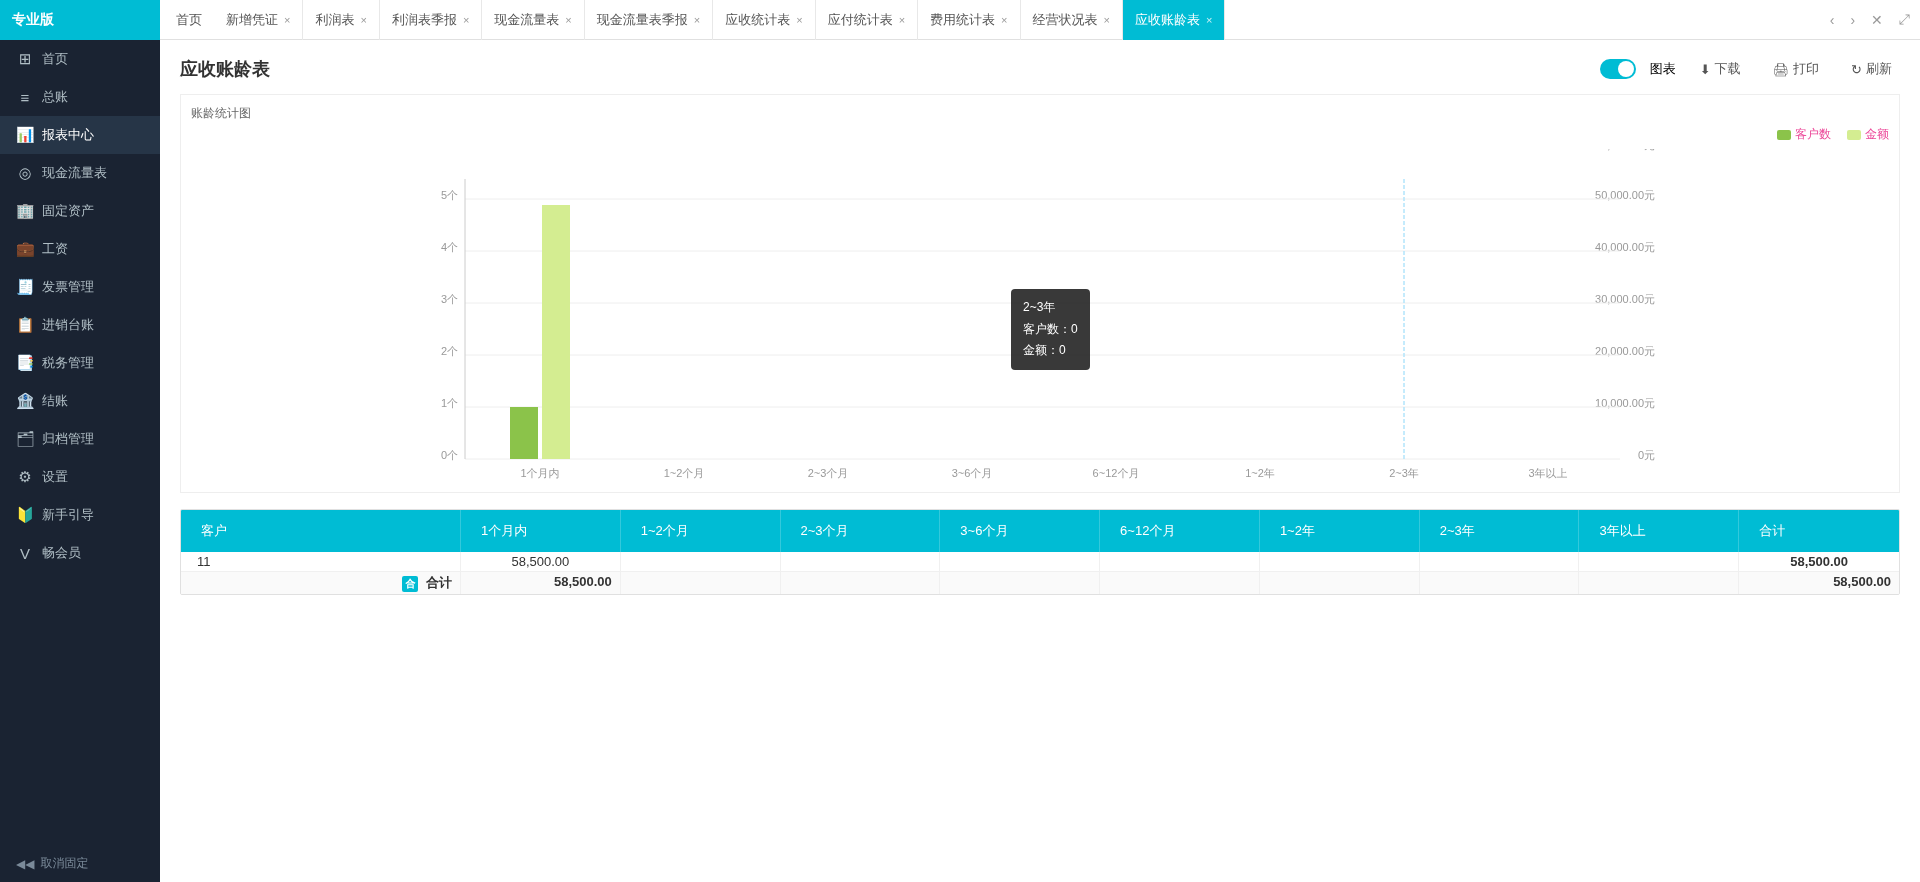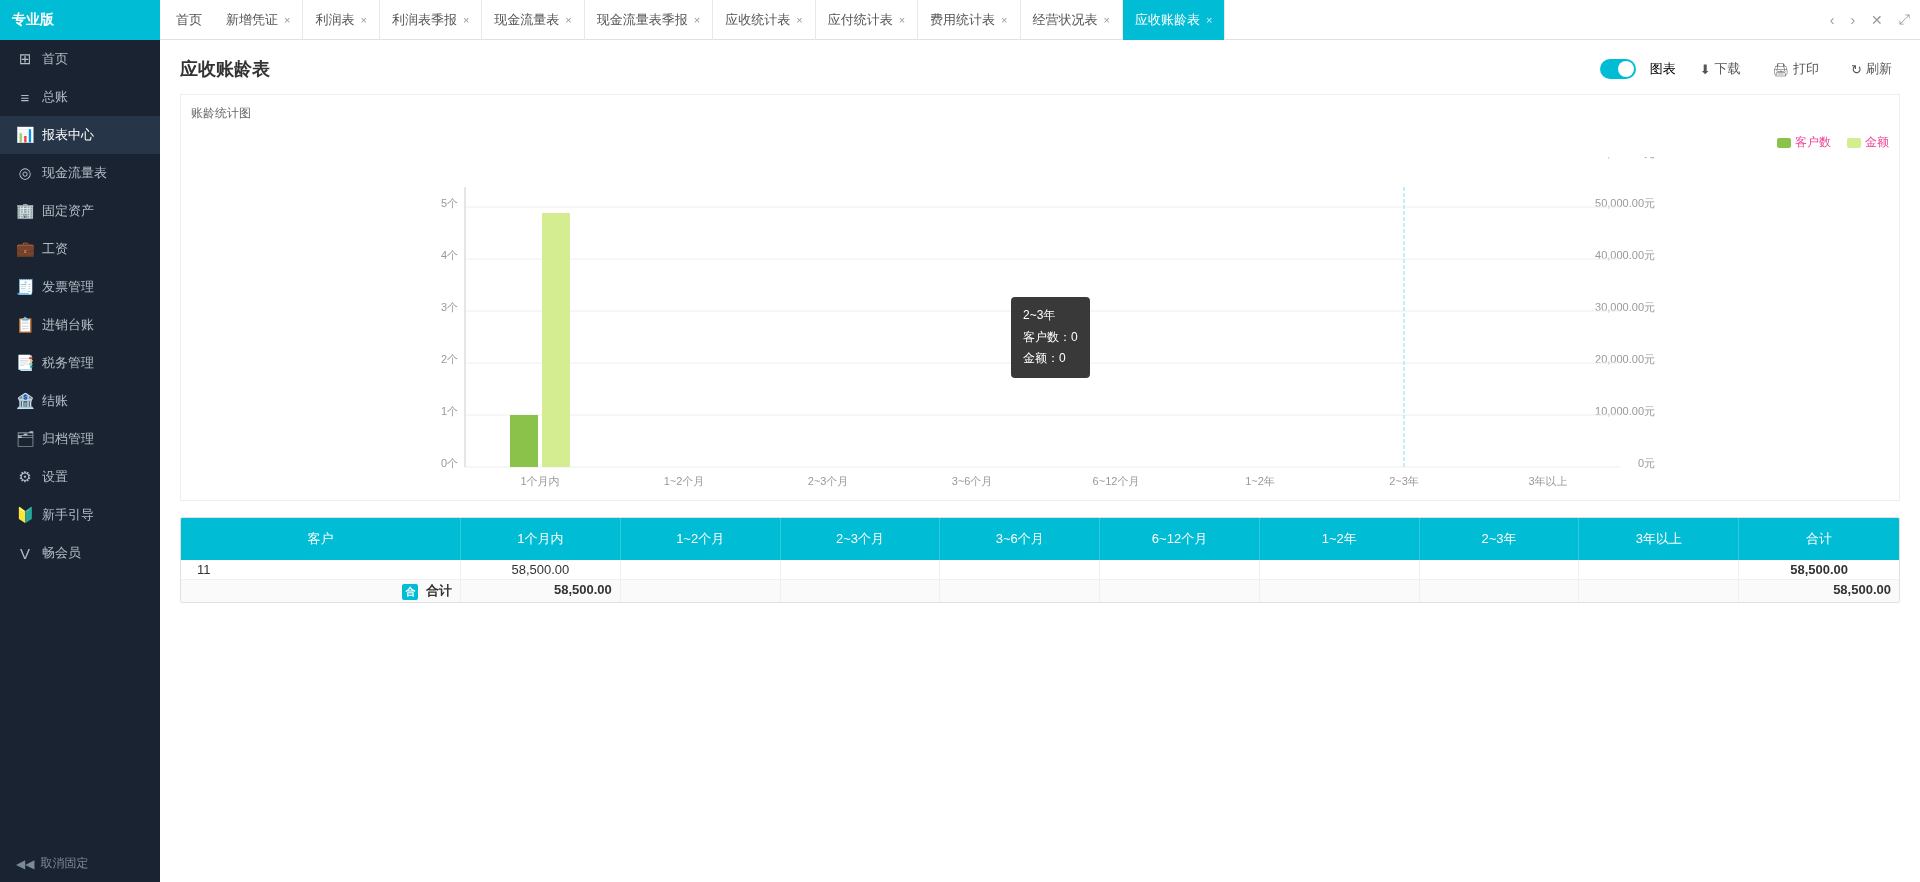--- a/index.html
+++ b/index.html
@@ -161,21 +161,21 @@
       color: #555;
       cursor: pointer;
       font-size: 13px;
       padding: 4px 8px;
       border-radius: 3px;
     }
     .action-icon { font-size: 13px; }
     .chart-title {
       font-size: 12px;
       color: #666;
-      margin-bottom: 12px;
+      margin-bottom: 4px;
     }
     .chart-legend {
       display: flex;
       gap: 16px;
       justify-content: flex-end;
       font-size: 12px;
       color: #ec4899;
       margin-bottom: 6px;
     }
     .legend-item {
@@ -197,22 +197,21 @@
       overflow: hidden;
     }
     .table-header {
       display: grid;
       grid-template-columns: 280px repeat(9, 1fr);
       background: #00bcd4;
       color: white;
       font-size: 13px;
     }
     .table-header-cell {
-      padding: 12px 8px;
-      text-align: center;
+      padding: 12px 20px;
       border-right: 1px solid rgba(255,255,255,0.2);
     }
     .table-header-cell:last-child { border-right: none; }
     .table-row {
       display: grid;
       grid-template-columns: 280px repeat(9, 1fr);
       border-bottom: 1px solid #f0f0f0;
       font-size: 13px;
     }
     .table-row:last-child { border-bottom: none; }

